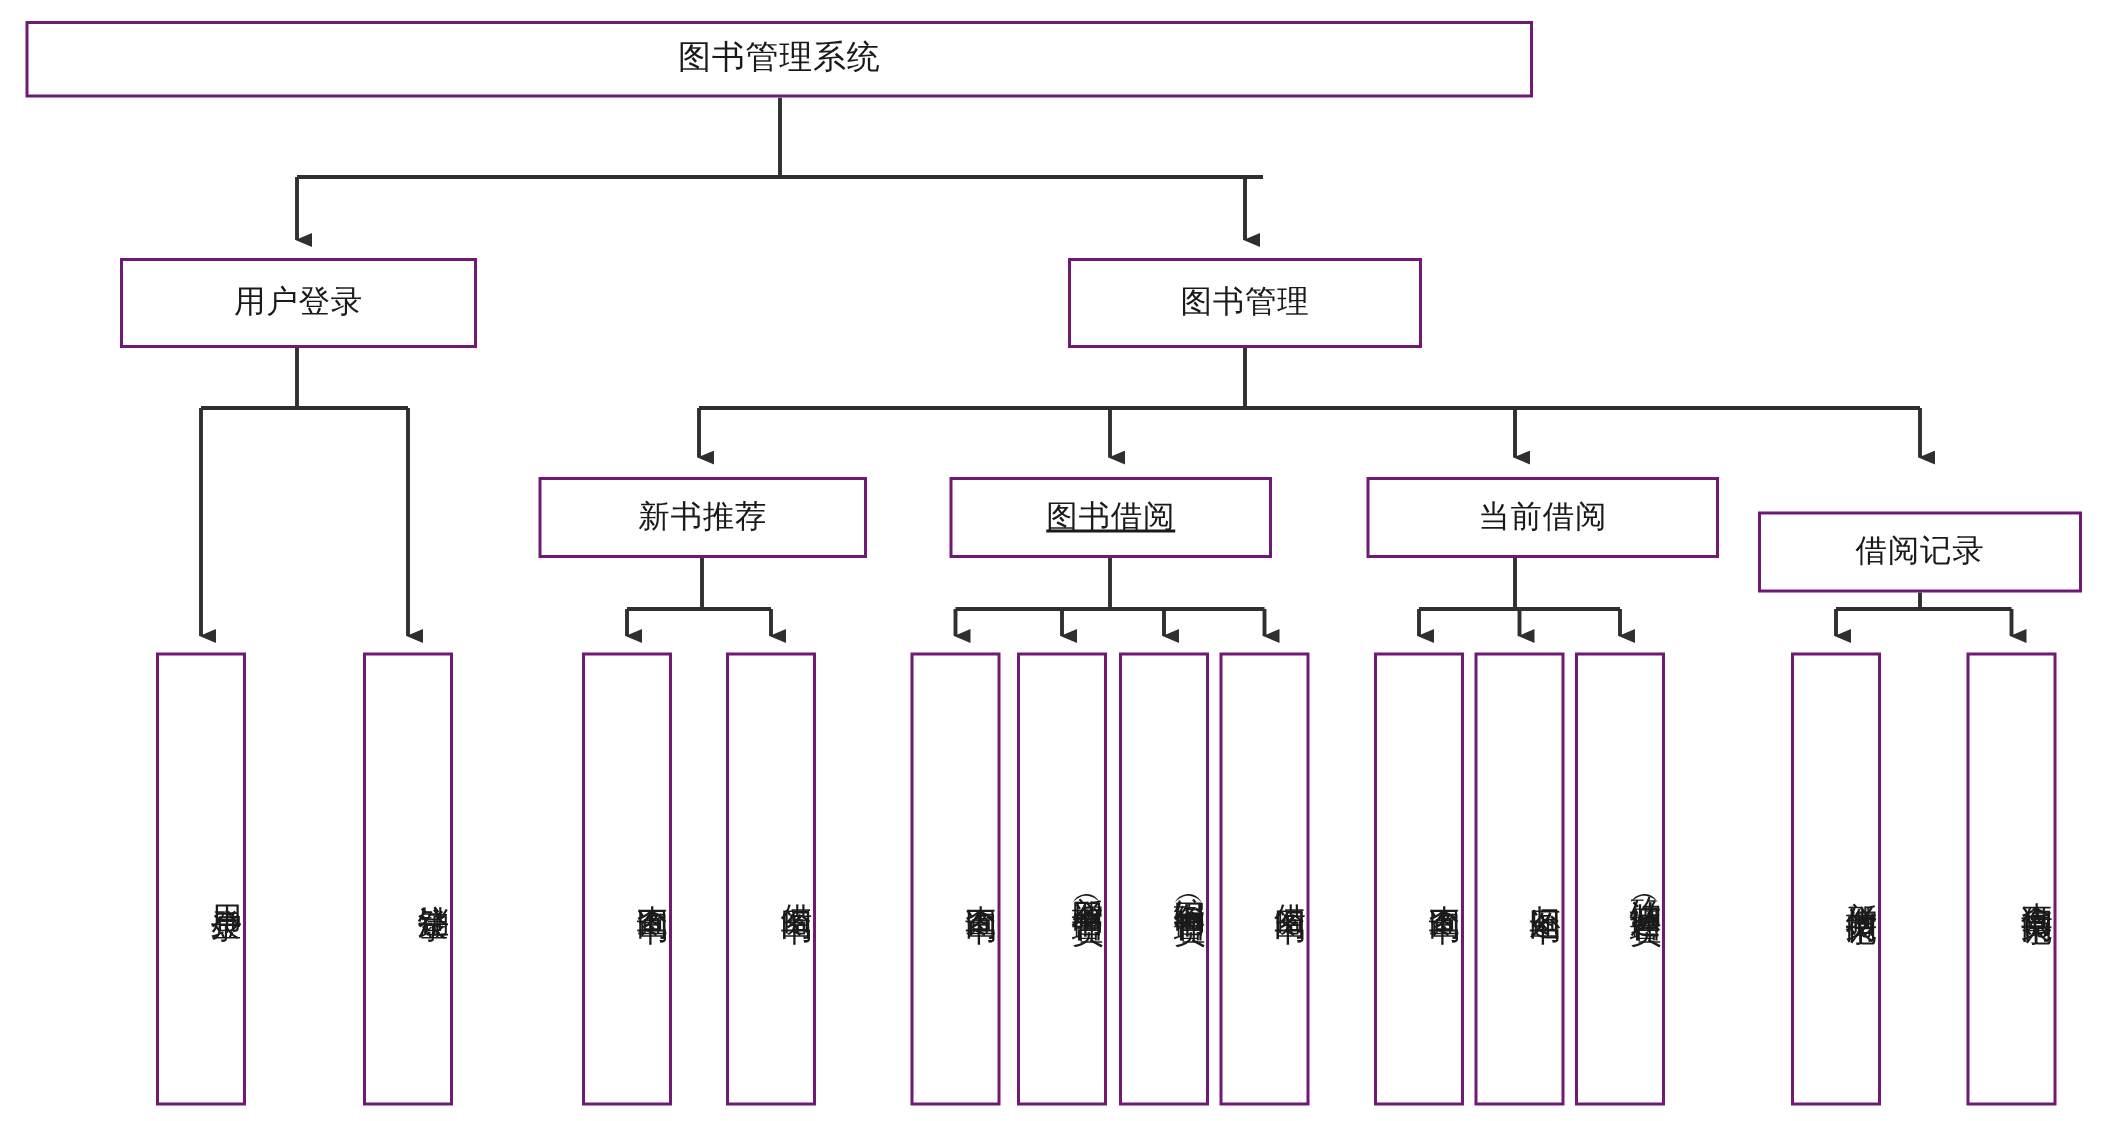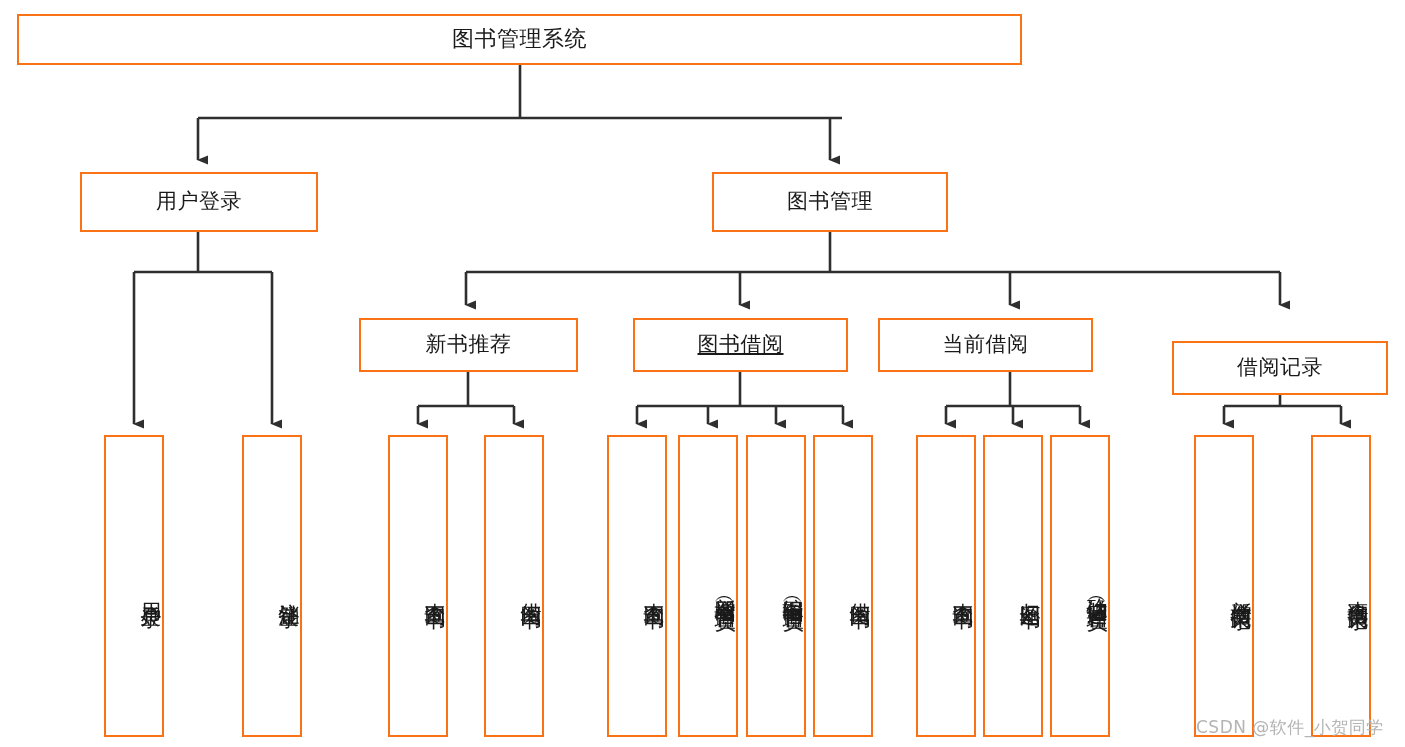--- a/index.html
+++ b/index.html
@@ -13,21 +13,21 @@
   #canvas {
     position: relative;
     width: 1405px;
     height: 747px;
     background: #ffffff;
     overflow: hidden;
   }
   .node {
     position: absolute;
     box-sizing: border-box;
-    border: 2px solid #f97316;
+    border: 2px solid #701a75;
     background: #ffffff;
     display: flex;
     align-items: center;
     justify-content: center;
     color: #1a1a1a;
     text-align: center;
     line-height: 1.12;
   }
   .node.horizontal {
     font-size: 21px;
@@ -130,21 +130,21 @@
   </div>
 
   <div class="node horizontal" style="left:712px; top:172px; width:236px; height:60px;">
     <span>图书管理</span>
   </div>
 
   <div class="node horizontal" style="left:633px; top:318px; width:215px; height:54px;text-decoration:underline;">
     <span>图书借阅</span>
   </div>
 
-  <div class="node horizontal" style="left:878px; top:318px; width:215px; height:54px;">
+  <div class="node horizontal" style="left:911px; top:318px; width:235px; height:54px;">
     <span>当前借阅</span>
   </div>
 
   <div class="node horizontal" style="left:1172px; top:318px; width:216px; height:54px;margin-top:23px;">
     <span>借阅记录</span>
   </div>
 
   <div class="node vertical" style="left:104px; top:435px; width:60px; height:302px;">
     <span>用户登录</span>
   </div>
@@ -190,15 +190,14 @@
   </div>
 
   <div class="node vertical" style="left:1194px; top:435px; width:60px; height:302px;">
     <span>新增借阅记录</span>
   </div>
 
   <div class="node vertical" style="left:1311px; top:435px; width:60px; height:302px;">
     <span>查询借阅记录</span>
   </div>
 
-  <div class="watermark" style="left:1196px; top:716px;">CSDN @软件_小贺同学</div>
 
 </div>
 
 </body></html>

